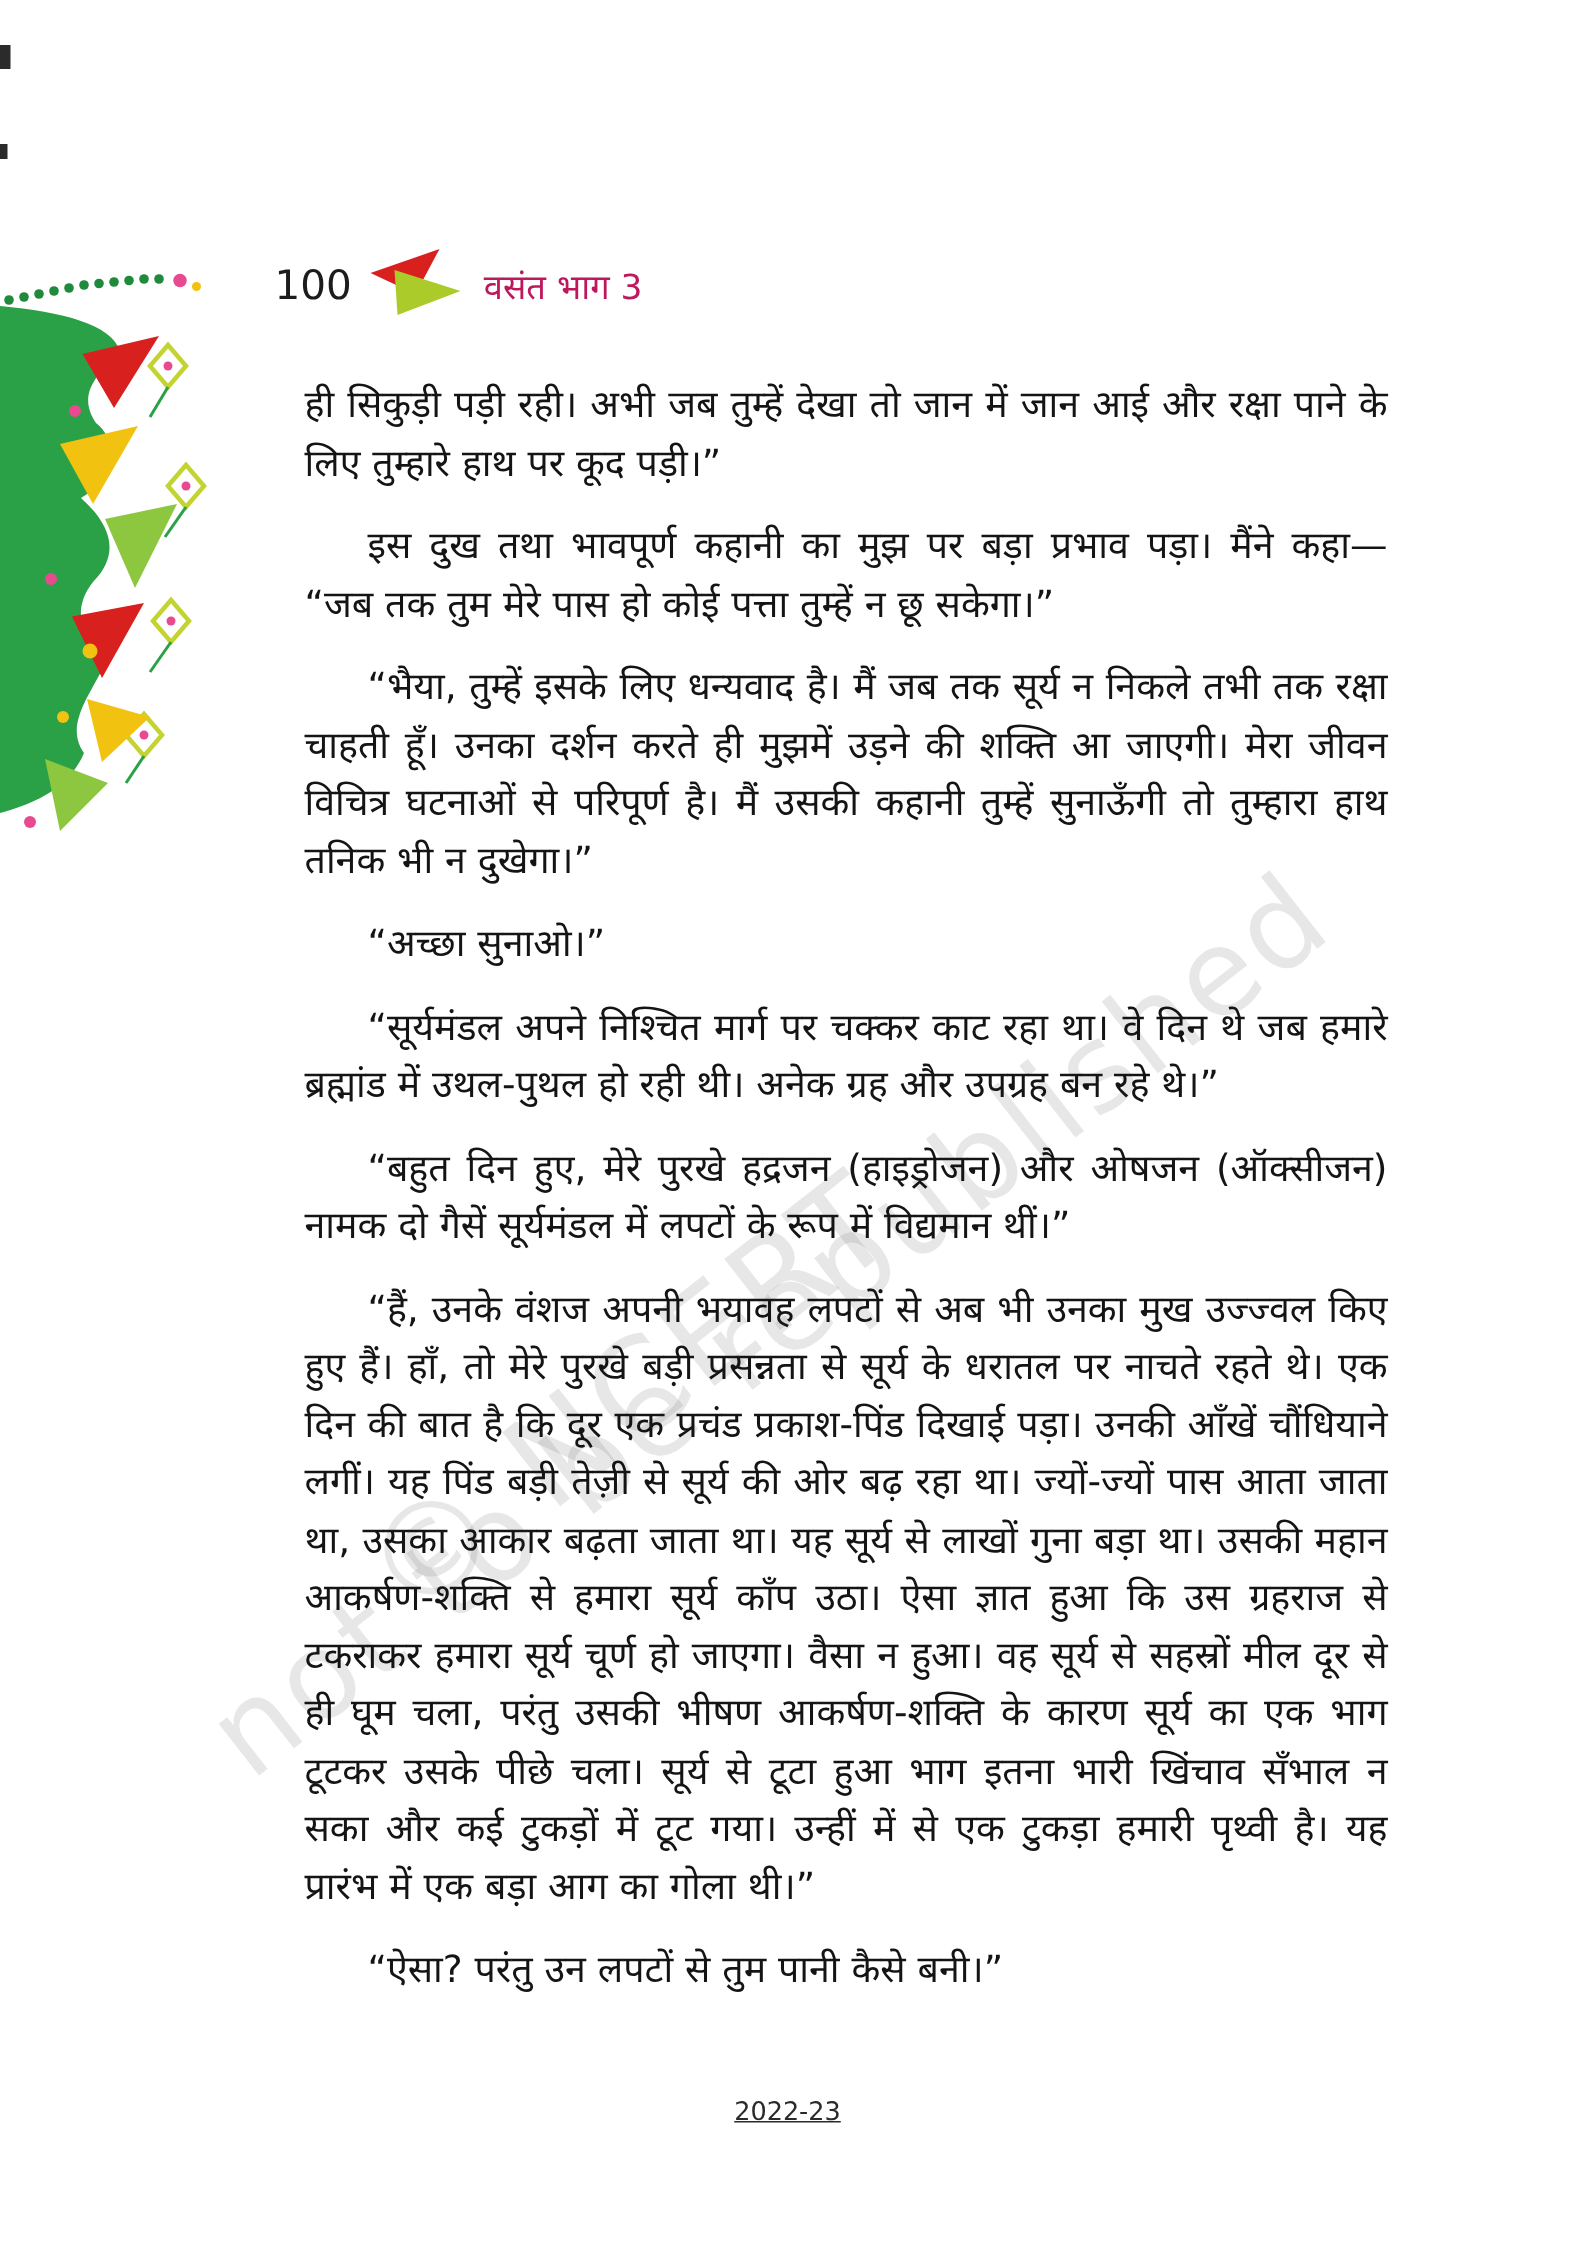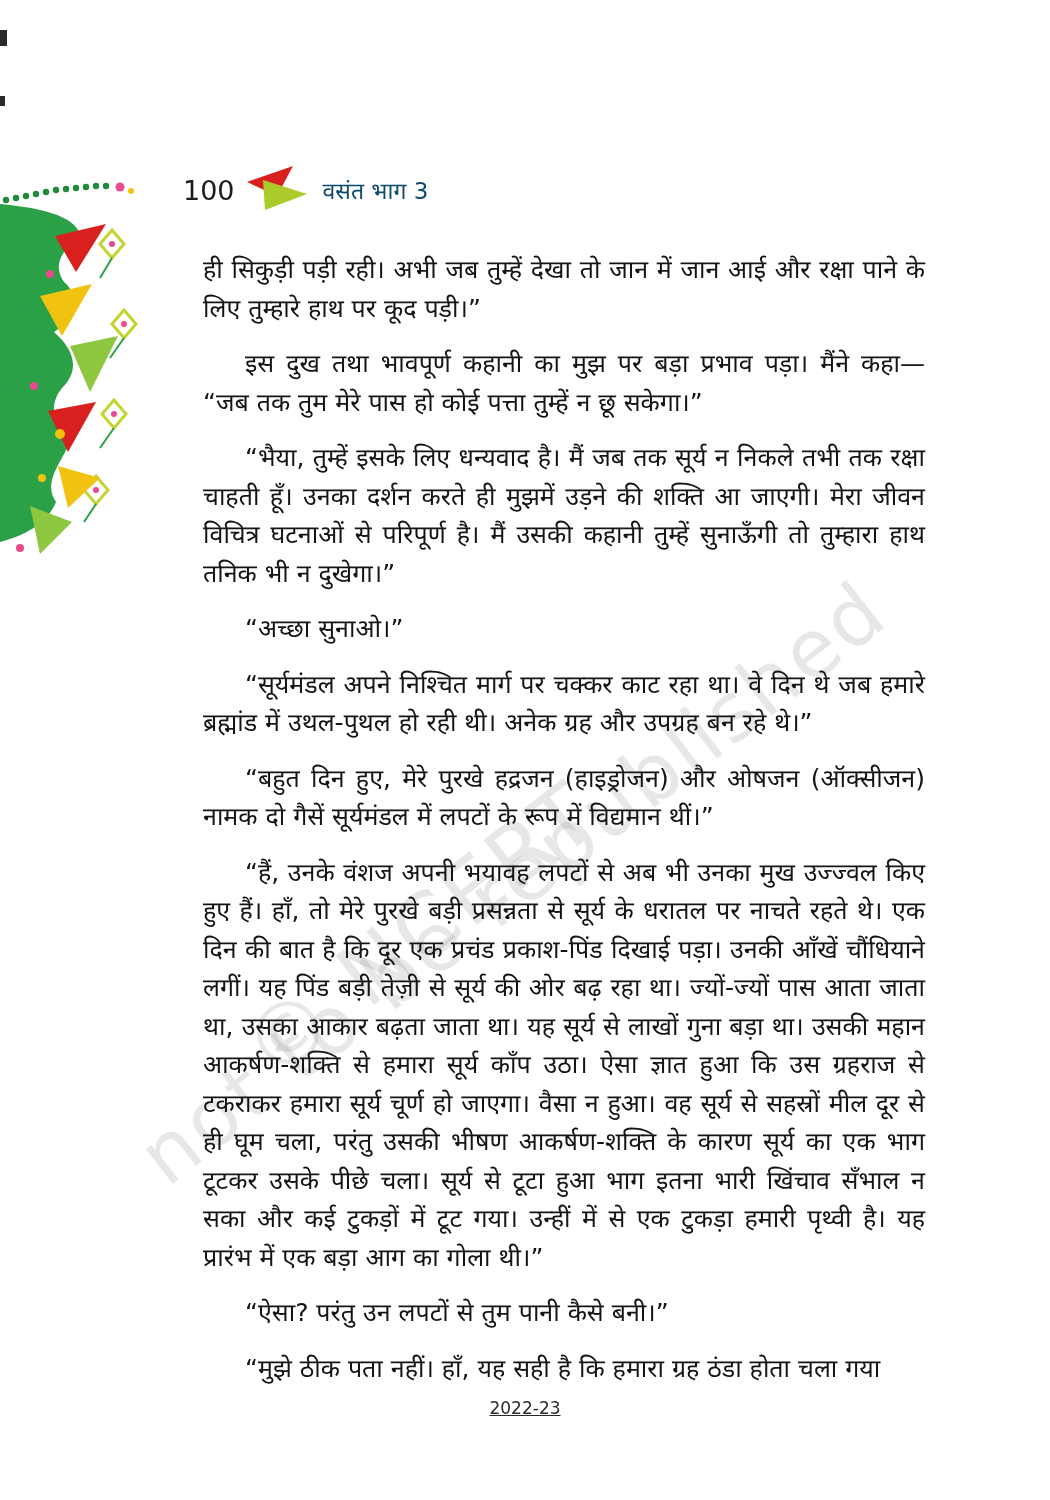--- a/index.html
+++ b/index.html
@@ -37,21 +37,21 @@
 
   
   .artwork{position:absolute;left:0;top:178px;z-index:2;}
 
   
   .header{
     position:absolute;left:183px;top:164px;
     display:flex;align-items:center;gap:10px;z-index:3;
   }
   .page-number{font-size:27px;color:#1c1c1c;}
-  .book-title{font-size:23px;color:#0c4a6e;margin-left:4px;}
+  .book-title{font-size:23px;color:#be185d;margin-left:4px;}
 
   
   .text-block{
     position:absolute;left:186px;top:234px;width:756px;z-index:3;
     font-size:25px;line-height:38.5px;color:#141414;
     text-align:justify;
   }
   .text-block p{margin:17px;}
   .text-block p.indent{text-indent:42px;}
 
@@ -147,18 +147,17 @@
 
   <div class="text-block">
     <p>ही सिकुड़ी पड़ी रही। अभी जब तुम्हें देखा तो जान में जान आई और रक्षा पाने के लिए तुम्हारे हाथ पर कूद पड़ी।”</p>
     <p class="indent">इस दुख तथा भावपूर्ण कहानी का मुझ पर बड़ा प्रभाव पड़ा। मैंने कहा— “जब तक तुम मेरे पास हो कोई पत्ता तुम्हें न छू सकेगा।”</p>
     <p class="indent">“भैया, तुम्हें इसके लिए धन्यवाद है। मैं जब तक सूर्य न निकले तभी तक रक्षा चाहती हूँ। उनका दर्शन करते ही मुझमें उड़ने की शक्ति आ जाएगी। मेरा जीवन विचित्र घटनाओं से परिपूर्ण है। मैं उसकी कहानी तुम्हें सुनाऊँगी तो तुम्हारा हाथ तनिक भी न दुखेगा।”</p>
     <p class="indent">“अच्छा सुनाओ।”</p>
     <p class="indent">“सूर्यमंडल अपने निश्चित मार्ग पर चक्कर काट रहा था। वे दिन थे जब हमारे ब्रह्मांड में उथल-पुथल हो रही थी। अनेक ग्रह और उपग्रह बन रहे थे।”</p>
     <p class="indent">“बहुत दिन हुए, मेरे पुरखे हद्रजन (हाइड्रोजन) और ओषजन (ऑक्सीजन) नामक दो गैसें सूर्यमंडल में लपटों के रूप में विद्यमान थीं।”</p>
     <p class="indent">“हैं, उनके वंशज अपनी भयावह लपटों से अब भी उनका मुख उज्ज्वल किए हुए हैं। हाँ, तो मेरे पुरखे बड़ी प्रसन्नता से सूर्य के धरातल पर नाचते रहते थे। एक दिन की बात है कि दूर एक प्रचंड प्रकाश-पिंड दिखाई पड़ा। उनकी आँखें चौंधियाने लगीं। यह पिंड बड़ी तेज़ी से सूर्य की ओर बढ़ रहा था। ज्यों-ज्यों पास आता जाता था, उसका आकार बढ़ता जाता था। यह सूर्य से लाखों गुना बड़ा था। उसकी महान आकर्षण-शक्ति से हमारा सूर्य काँप उठा। ऐसा ज्ञात हुआ कि उस ग्रहराज से टकराकर हमारा सूर्य चूर्ण हो जाएगा। वैसा न हुआ। वह सूर्य से सहस्रों मील दूर से ही घूम चला, परंतु उसकी भीषण आकर्षण-शक्ति के कारण सूर्य का एक भाग टूटकर उसके पीछे चला। सूर्य से टूटा हुआ भाग इतना भारी खिंचाव सँभाल न सका और कई टुकड़ों में टूट गया। उन्हीं में से एक टुकड़ा हमारी पृथ्वी है। यह प्रारंभ में एक बड़ा आग का गोला थी।”</p>
     <p class="indent">“ऐसा? परंतु उन लपटों से तुम पानी कैसे बनी।”</p>
-    <p class="indent">“मुझे ठीक पता नहीं। हाँ, यह सही है कि हमारा ग्रह ठंडा होता चला गया</p>
   </div>
 
   <div class="footer">2022-23</div>
 
 </div>
 
 </body></html>

